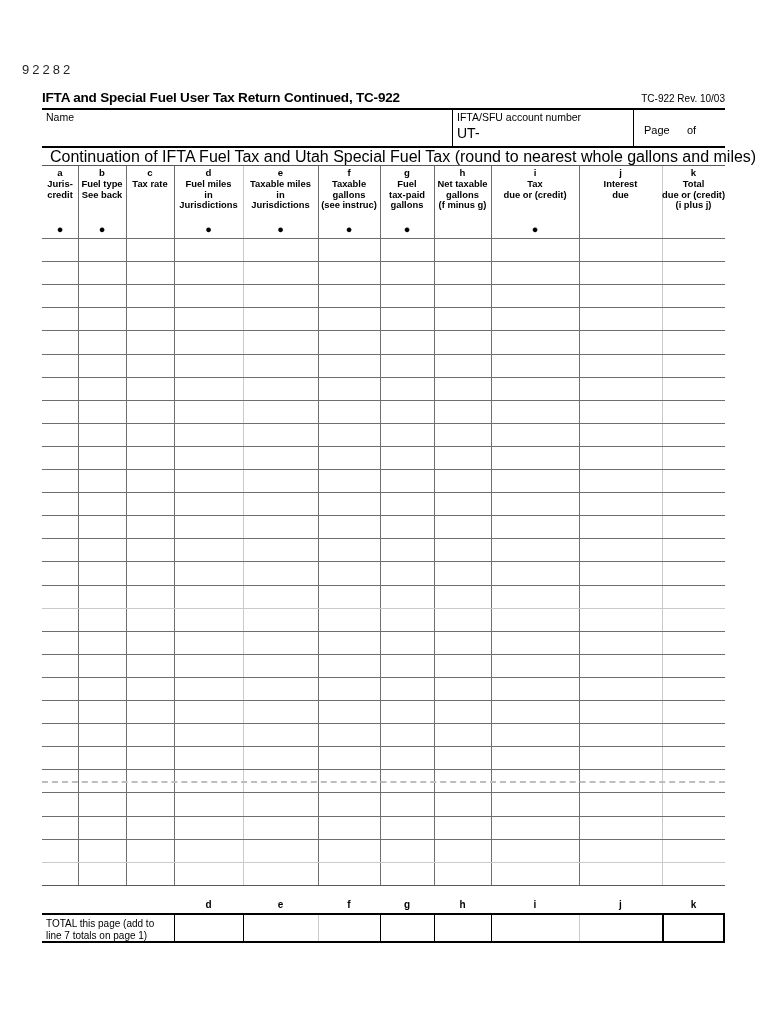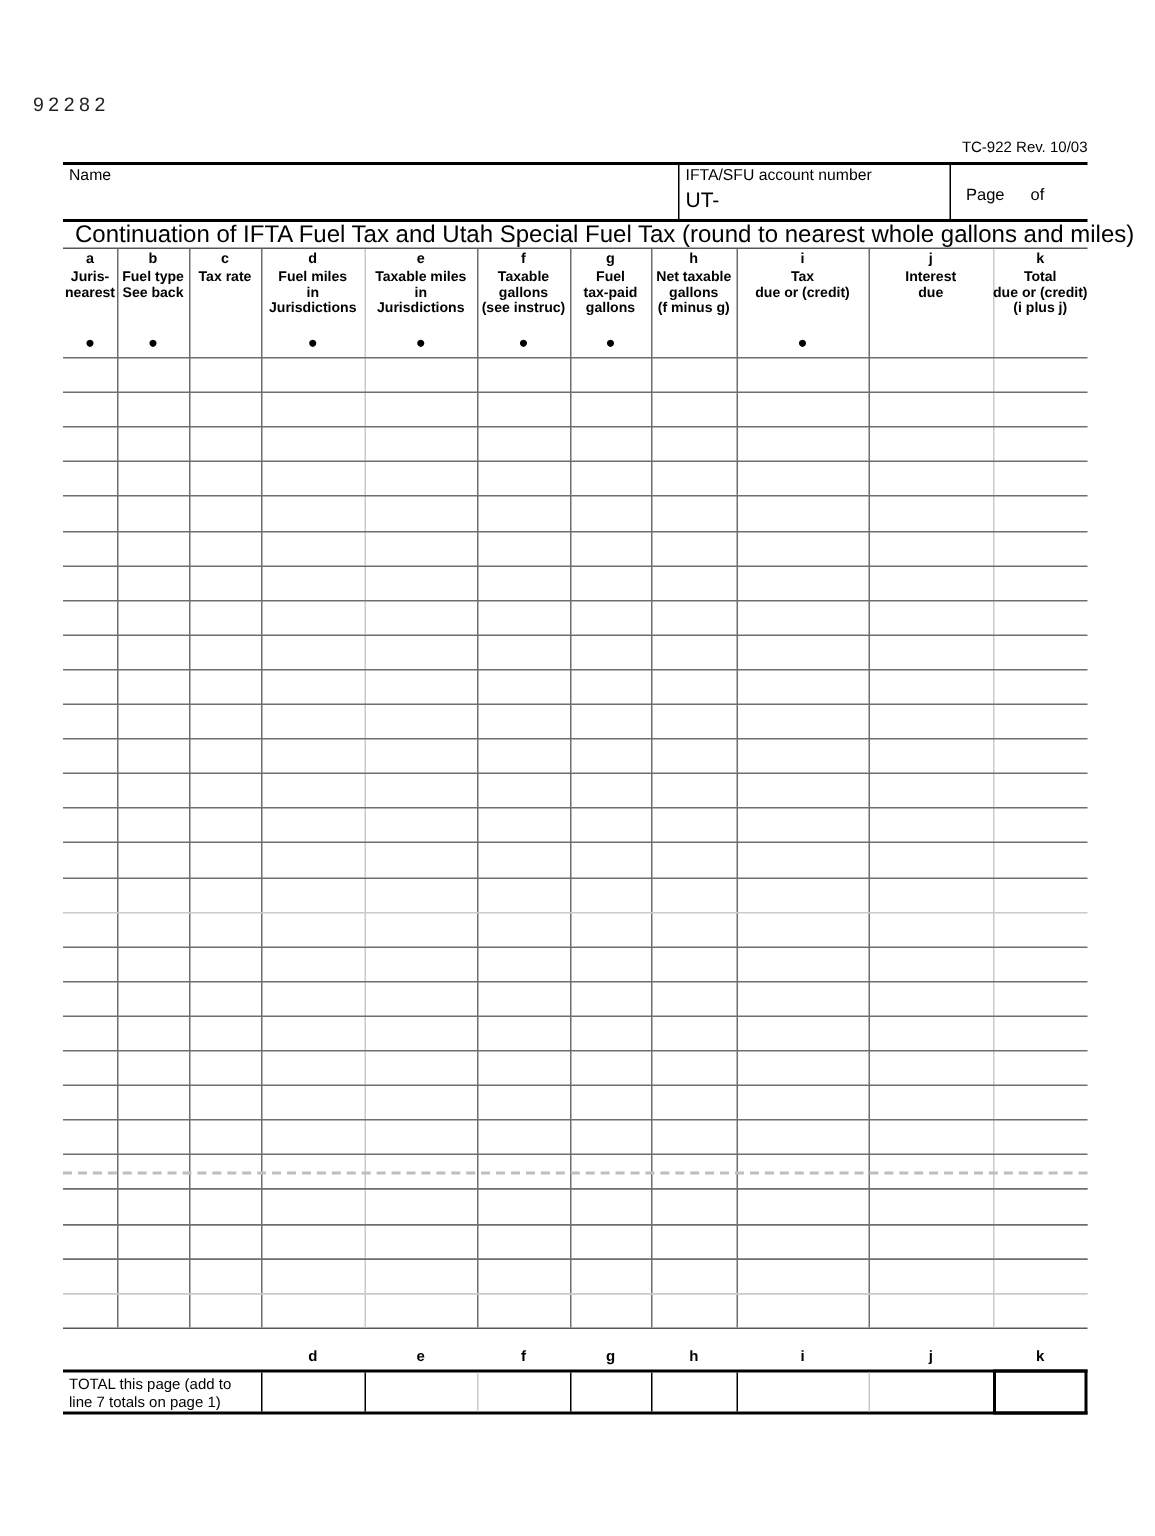--- a/index.html
+++ b/index.html
@@ -227,20 +227,21 @@
   }
 </style>
 </head>
 <body>
 
 <div class="page">
 
   <div class="form-id">92282</div>
 
   <div class="title-row">
+    <div class="form-title">IFTA and Special Fuel User Tax Return Continued, TC-922</div>
     <div class="rev-label">TC-922 Rev. 10/03</div>
   </div>
   <div class="rule-thick" style="top:108px;"></div>
 
   <div class="hdr-band">
     <div class="hdr-cell cell-name">
       <span class="cap">Name</span>
       <span class="val"></span>
     </div>
     <div class="hdr-cell cell-page">
@@ -263,21 +264,21 @@
       <div class="vline light" style="left: 201px;"></div>
       <div class="vline" style="left: 276px;"></div>
       <div class="vline" style="left: 338px;"></div>
       <div class="vline" style="left: 392px;"></div>
       <div class="vline" style="left: 449px;"></div>
       <div class="vline" style="left: 537px;"></div>
       <div class="vline light" style="left: 620px;"></div>
       <div class="colhead" style="left: 0px; width: 36px;">
         <span class="letter">a</span>
         <span class="ln">Juris-</span>
-        <span class="ln">nearest</span>
+        <span class="ln">credit</span>
       </div>
       <div class="bullet" style="left: 0px; width: 36px;">●</div>
       <div class="colhead" style="left: 36px; width: 48px;">
         <span class="letter">b</span>
         <span class="ln">Fuel type</span>
         <span class="ln">See back</span>
       </div>
       <div class="bullet" style="left: 36px; width: 48px;">●</div>
       <div class="colhead" style="left: 84px; width: 48px;">
         <span class="letter">c</span>

